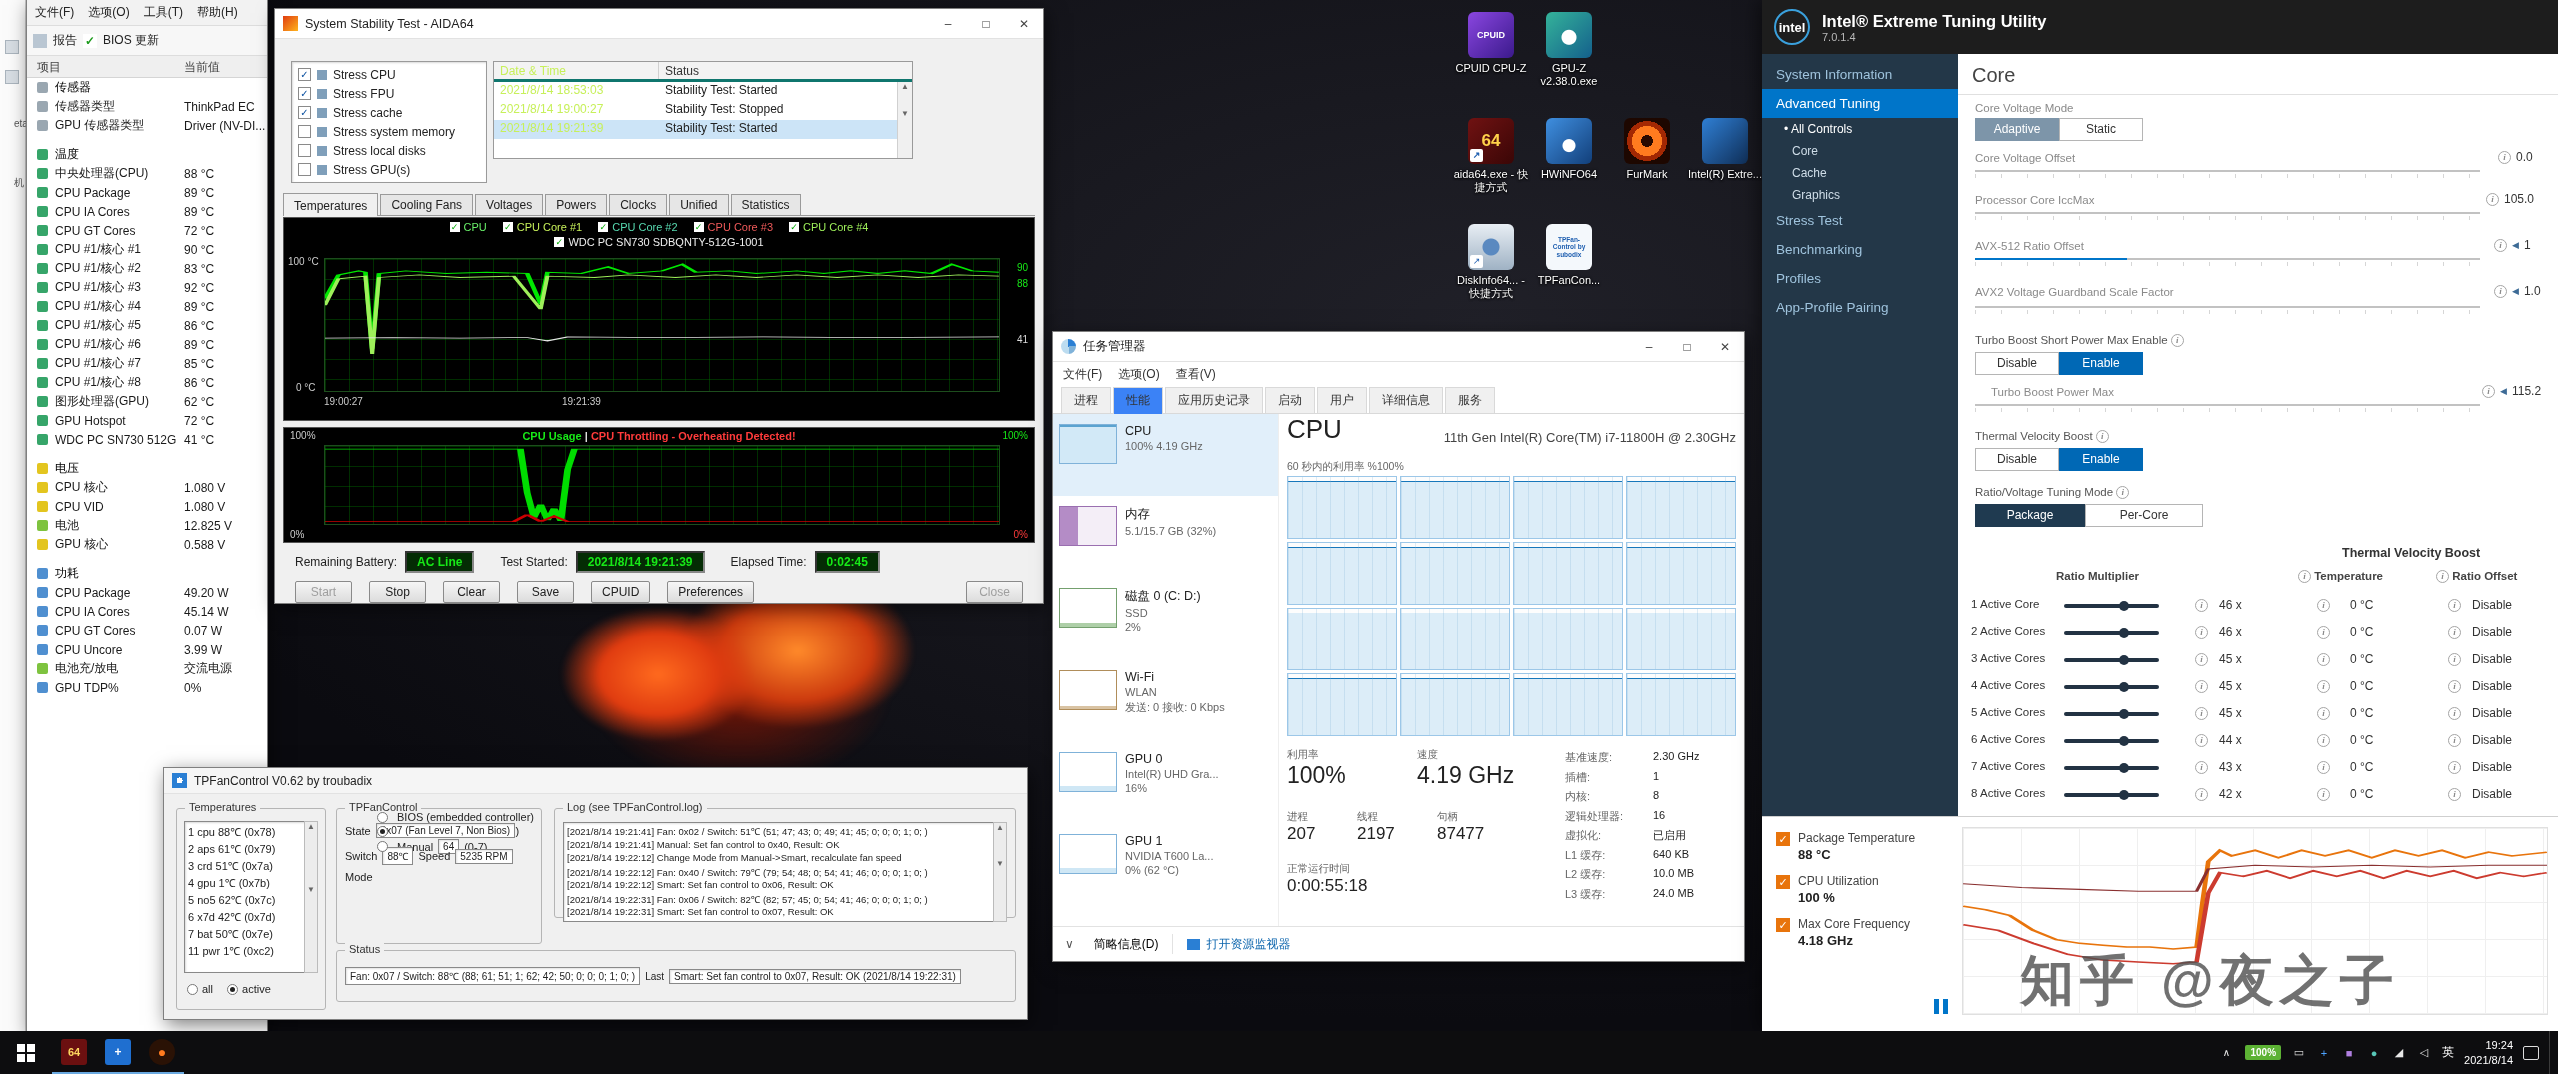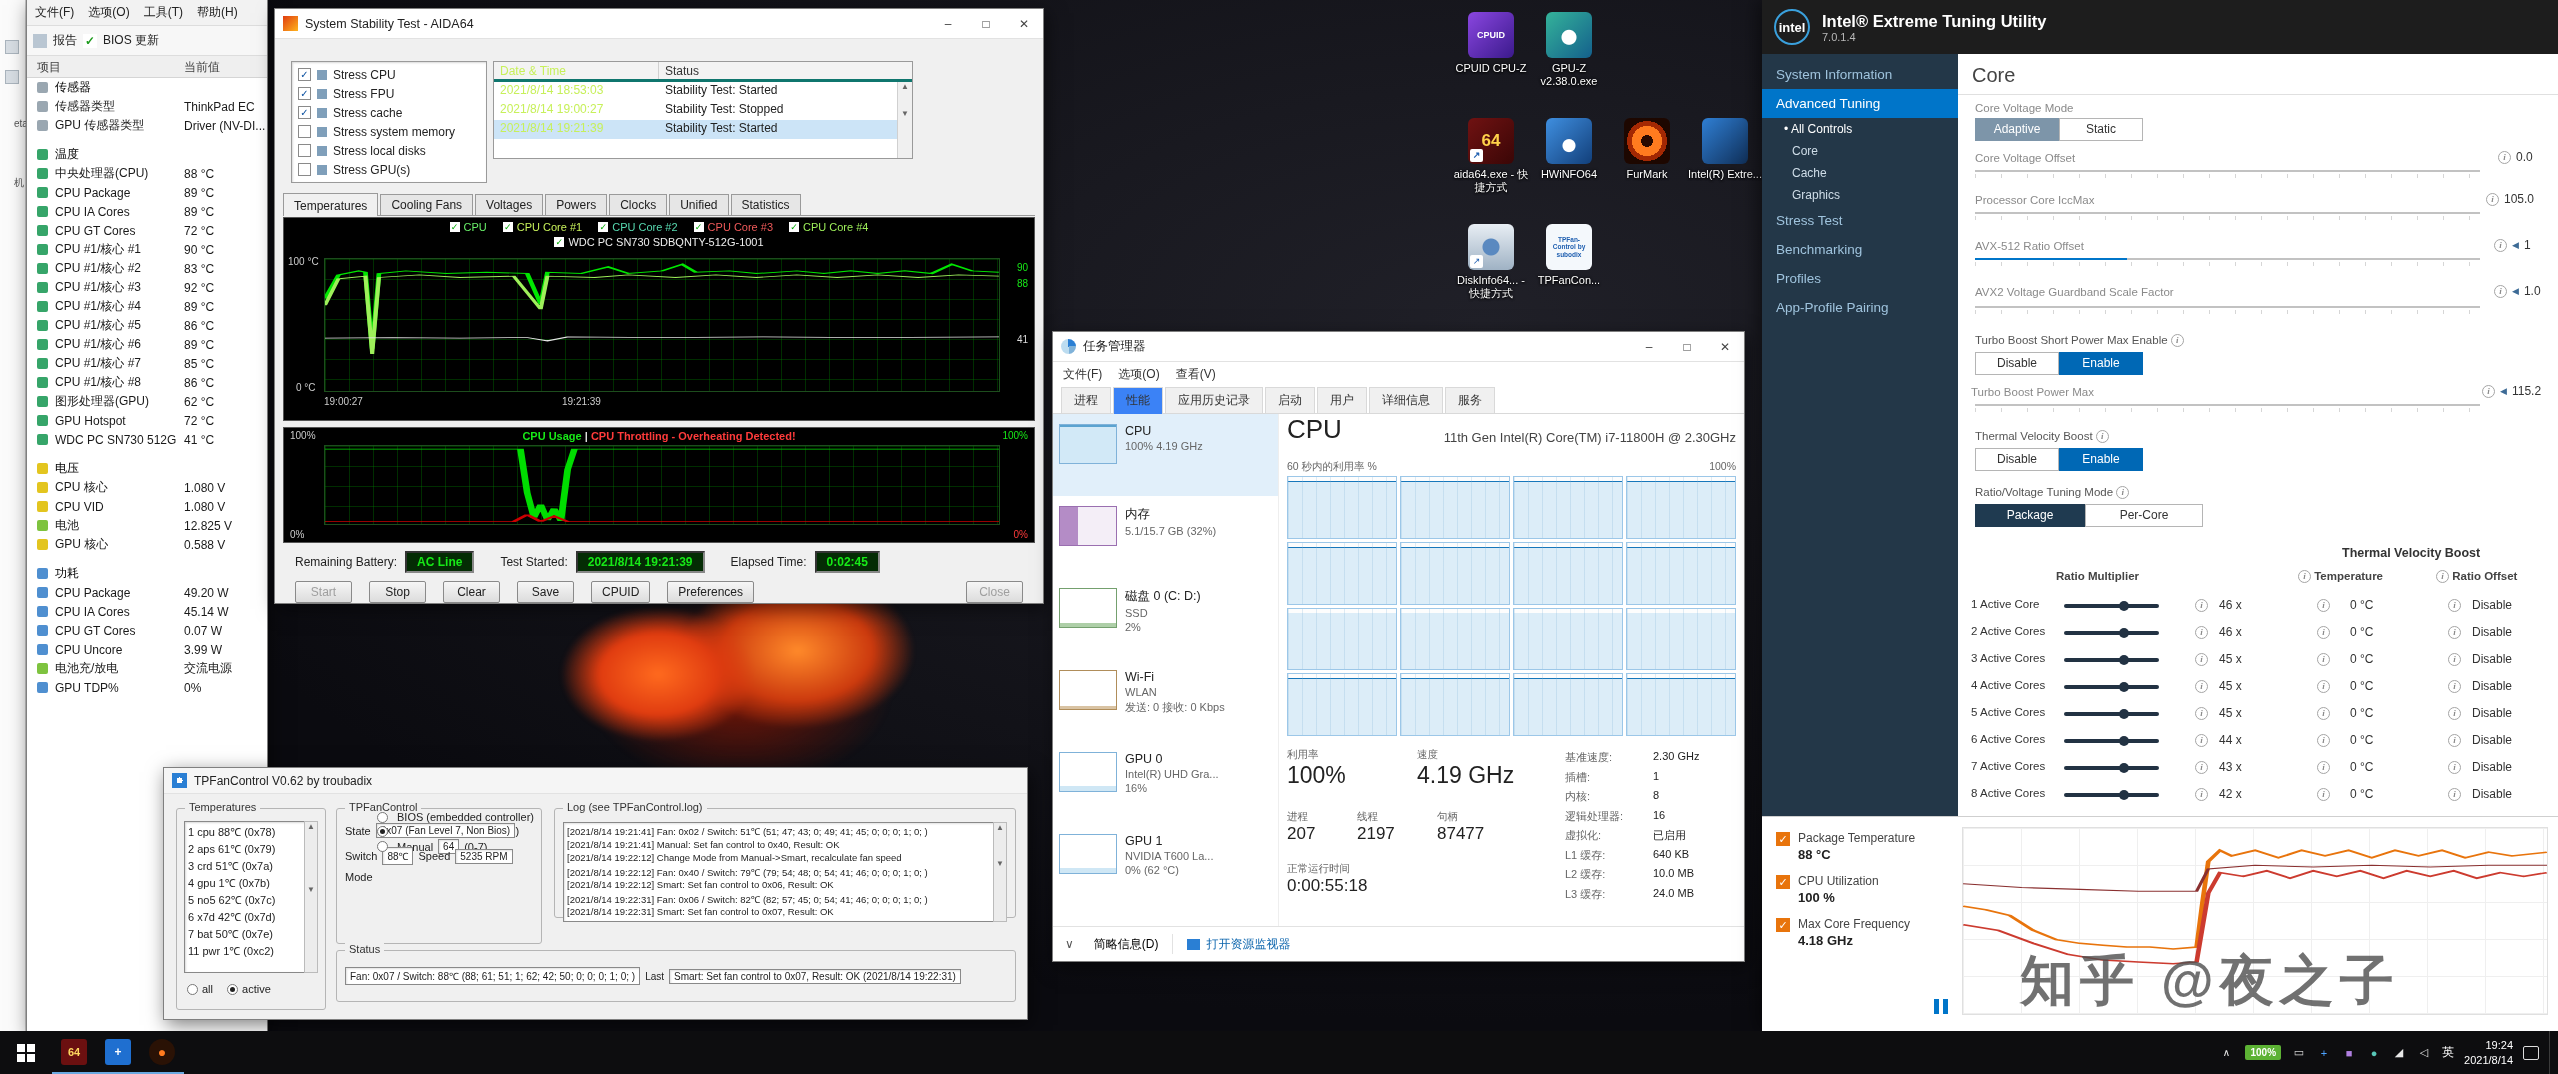--- a/index.html
+++ b/index.html
@@ -135,21 +135,21 @@
   .th-cpu{background:linear-gradient(180deg,#5ba3d0 0 6%,#d2e9f7 6% 100%)}
   .th-mem{border-color:#9a6fb0;background:linear-gradient(90deg,#b48cc6 0 32%,#f4eef7 32% 100%)}
   .th-disk{border-color:#74a06e;background:linear-gradient(180deg,#fff 0 90%,#aecfa8 90% 100%)}
   .th-net{border-color:#b08d5a;background:linear-gradient(180deg,#fff 0 93%,#d9c3a3 93% 100%)}
   .th-gpu{border-color:#7fb2d9;background:linear-gradient(180deg,#fff 0 86%,#cfe7f5 86% 100%)}
   .tm-side-txt .n{font-size:12.5px;color:#222}
   .tm-side-txt .d{font-size:11px;color:#666;margin-top:2px;white-space:nowrap}
   .tm-main{position:absolute;left:234px;top:82px;width:451px;bottom:35px}
   #tm-cpu-title{font-size:26px;color:#222}
   #tm-cpu-sub{position:absolute;right:2px;top:16px;font-size:13px;color:#444;white-space:nowrap}
-  .tm-glabels{position:absolute;left:0;right:2px;top:46px;font-size:10.5px;color:#666;display:flex;justify-content:space-between}
+  .tm-glabels{position:absolute;left:0;right:2px;top:46px;font-size:10.5px;color:#666;display:flex;}
   #core-grid{position:absolute;left:0;right:2px;top:62px;height:260px;display:grid;grid-template-columns:repeat(4,1fr);grid-template-rows:repeat(4,1fr);gap:3px}
   .core-cell{border:1px solid #9cc7e8;background:
      linear-gradient(180deg,#fdfdfd 0 6%,#1777bb 6% 7.5%,#dcedf8 7.5% 100%);
      background-clip:padding-box;position:relative}
   .core-cell::after{content:"";position:absolute;inset:0;background:repeating-linear-gradient(90deg,rgba(130,180,215,.25) 0 1px,transparent 1px 14px)}
   .stat .lb{font-size:10.5px;color:#666}
   .stat .v1{font-size:23px;color:#222}
   .stat .v2{font-size:17px;color:#222}
   .tm-det-row{display:flex;height:19.5px;font-size:11px}
   .tm-det-row .l{width:88px;color:#666}
@@ -1064,21 +1064,21 @@
           <span class="stepper"></span>
           <span class="xval">1.0</span>
         </span>
 
       <span class="xlbl dk" style="left:17px;top:280px"><span>Turbo Boost Short Power Max Enable</span> <span class="info"></span></span>
       <span class="segwrap" style="left:17px;top:298px">
         <span class="seg" style="width:84px">Disable</span>
         <span class="seg on-blue" style="width:84px">Enable</span>
       </span>
 
-      <span class="xlbl" style="left:13px;top:332px">Turbo Boost Power Max</span>
+      <span class="xlbl" style="left:33px;top:332px">Turbo Boost Power Max</span>
       <div class="xslider" style="left:17px;top:350px;width:505px">
           <div class="xtrack"></div>
           <div class="xticks"></div>
         </div>
       <span class="xvgrp" style="left:524px;top:330px">
           <span class="info"></span>
           <span class="stepper"></span>
           <span class="xval">115.2</span>
         </span>
 

